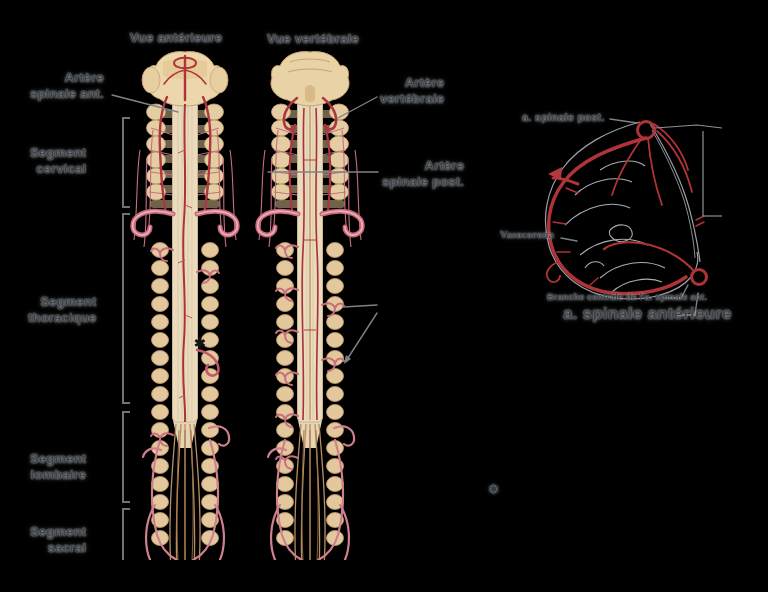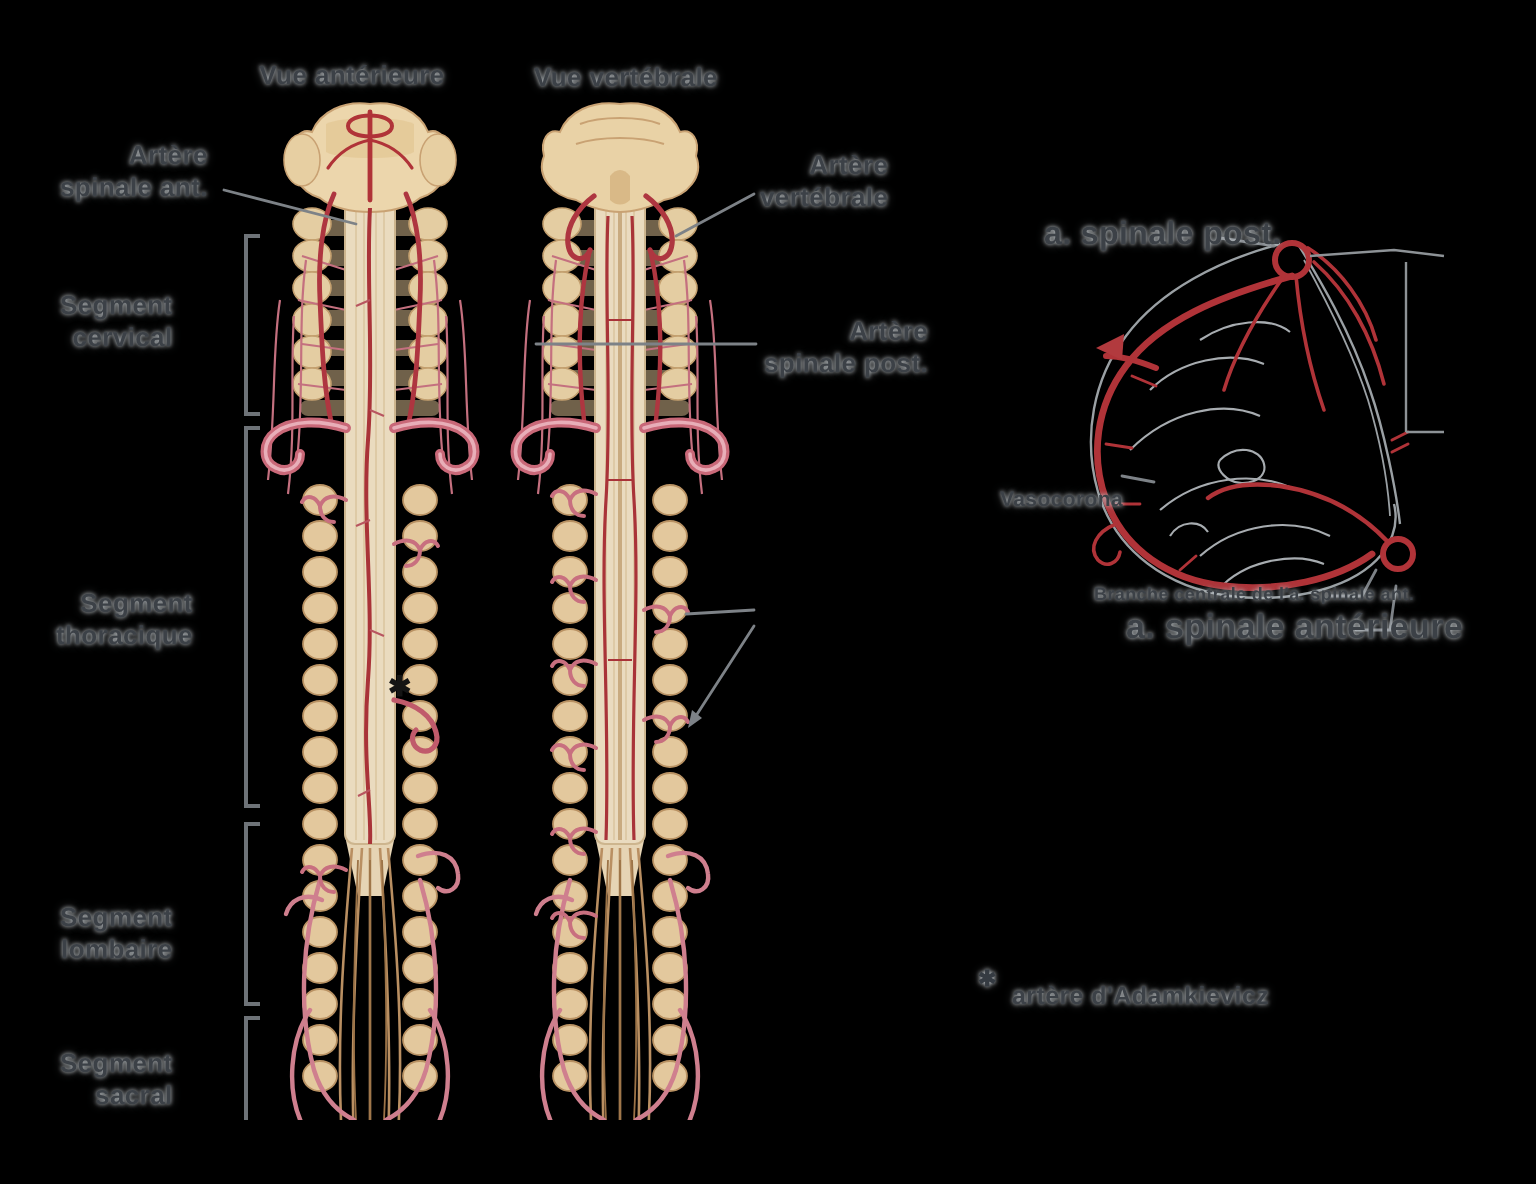--- a/index.html
+++ b/index.html
@@ -3,21 +3,21 @@
 <meta charset="utf-8">
 <style>
   html,body{margin:0;padding:0;background:#000;}
   .stage{position:relative;width:768px;height:560px;background:#000;overflow:hidden;
          font-family:"Liberation Sans",sans-serif;}
   .stage svg{position:absolute;left:0;top:0;}
   .lbl{position:absolute;color:#3c4147;font-weight:700;font-size:13px;line-height:15.5px;
        white-space:pre-line;letter-spacing:.2px;
        text-shadow:0 0 2px rgba(208,213,217,.95),0 0 5px rgba(152,158,163,.55);text-align:right;}
   .lbl.center{text-align:center;}
-  .lbl.cs10{font-size:16px;line-height:11px;}
+  .lbl.cs10{font-size:11px;line-height:11px;}
   .lbl.cs9{font-size:9px;line-height:10px;}
   .lbl.cs11{font-size:17px;line-height:12px;}
   .lbl.foot{font-size:12.5px;}
   .marker{position:absolute;font-weight:700;}
   .marker.on-cord{color:#141414;font-size:14px;text-shadow:none;}
   .marker.foot-mark{color:#353b42;font-size:11px;
        text-shadow:0 0 2px rgba(208,213,217,.95),0 0 4px rgba(152,158,163,.55);}
 </style>
 </head>
 <body>
@@ -270,21 +270,20 @@
 lombaire</div>
 <div class="lbl" style="left:30px;top:524px;">Segment
 sacral</div>
 
 <div class="lbl" style="left:380px;top:75px;">Artère
 vertébrale</div>
 <div class="lbl" style="left:382px;top:158px;">Artère
 spinale post.</div>
 
 <div class="lbl cs10" style="left:522px;top:112px;">a. spinale post.</div>
-<div class="lbl cs10" style="left:500px;top:245px;font-size:10.5px;">Vasocorona</div>
+<div class="lbl cs10" style="left:500px;top:229px;font-size:10.5px;font-family:Liberation Serif, serif;">Vasocorona</div>
 <div class="lbl cs9" style="left:507px;top:292px;margin-left:40px;">Branche centrale de l'a. spinale ant.</div>
 <div class="lbl cs11" style="left:563px;top:308px;">a. spinale antérieure</div>
 
 <span class="marker on-cord" style="left:194px;top:335px;">✱</span>
 <span class="marker foot-mark" style="left:489px;top:483px;">✱</span>
-<div class="lbl foot" style="left:506px;top:491px;">artère d'Adamkievicz</div>
 
 </div>
 
 </body></html>

